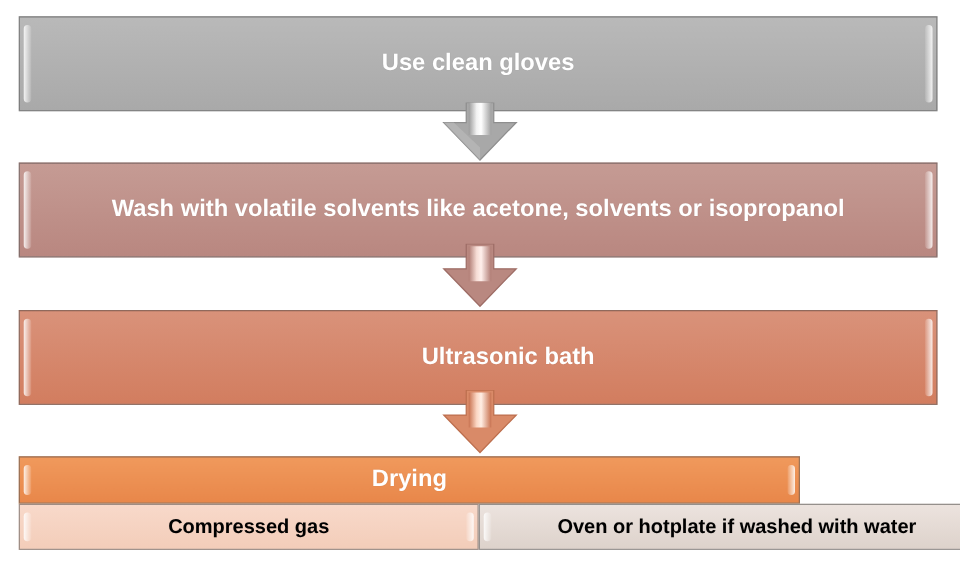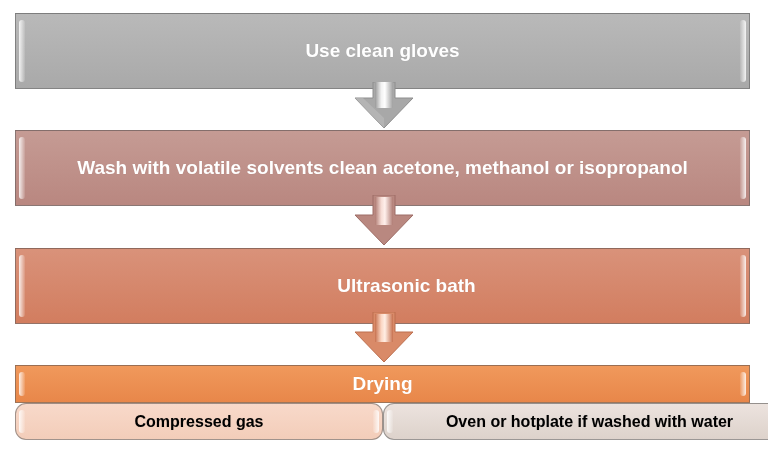--- a/index.html
+++ b/index.html
@@ -4,22 +4,22 @@
 <style>
   html,body{margin:0;padding:0;background:#ffffff;}
   body{width:768px;height:460px;position:relative;overflow:hidden;font-family:"Liberation Sans","DejaVu Sans",sans-serif;}
   .box{position:absolute;box-sizing:border-box;display:flex;align-items:center;justify-content:center;font-weight:bold;color:#ffffff;border:1px solid rgba(90,90,90,0.55);}
   .bevel::before,.bevel::after{content:"";position:absolute;top:6px;bottom:6px;width:6px;border-radius:3px;}
   .bevel::before{left:3px;background:linear-gradient(90deg,rgba(255,255,255,0.85),rgba(255,255,255,0.1));}
   .bevel::after{right:3px;background:linear-gradient(90deg,rgba(255,255,255,0.1),rgba(255,255,255,0.85));}
   .b1{left:15px;top:13px;width:735px;height:76px;background:linear-gradient(180deg,#b9b9b9,#a9a9a9);font-size:19px;}
   .b2{left:15px;top:130px;width:735px;height:76px;background:linear-gradient(180deg,#c59b94,#b98780);font-size:19px;}
   .b3{left:15px;top:248px;width:735px;height:76px;background:linear-gradient(180deg,#d9927a,#d27d5f);font-size:19px;padding-left:48px;}
-  .b4{left:15px;top:365px;width:735px;height:38px;background:linear-gradient(180deg,#f0995c,#e8874a);font-size:19px;}
-  .sub{top:403px;height:37px;color:#000000;font-size:16px;border-radius:11px;}
+  .b4{left:15px;top:365px;width:625px;height:38px;background:linear-gradient(180deg,#f0995c,#e8874a);font-size:19px;}
+  .sub{top:403px;height:37px;color:#000000;font-size:16px;}
   .s1{left:15px;width:368px;background:linear-gradient(180deg,#f8d9ca,#f3cdb9);}
   .s2{left:383px;width:413px;background:linear-gradient(180deg,#ece3de,#ddd2cb);}
   .arrow{position:absolute;left:351px;width:66px;}
   .a1{top:82px;height:48px;}
   .a2{top:195px;height:52px;}
   .a3{top:312px;height:52px;}
   .label{position:relative;z-index:1;text-shadow:0 0 1px rgba(0,0,0,0.1);}
 </style>
 </head>
 <body>
@@ -36,21 +36,21 @@
         <stop offset="0.55" stop-color="#ffffff"></stop>
         <stop offset="1" stop-color="#a0a0a0"></stop>
     </linearGradient>
   </defs>
   <polygon points="22,0 44,0 44,16 62,16 33,46 4,16 22,16" fill="#a8a8a8" stroke="#8e8e8e" stroke-width="1"></polygon>
   <rect x="24" y="0" width="18" height="26" fill="url(#g1)"></rect>
   <polygon points="4,16 33,46 33,36 12,16" fill="#bdbdbd" opacity="0.6"></polygon>
 </svg>
 
 <div class="box bevel b2">
-  <span class="label">Wash with volatile solvents clean acetone, methanol or isopropanol</span>
+  <span class="label">Wash with volatile solvents like acetone, solvents or isopropanol</span>
 </div>
 
 <svg class="arrow a2" viewBox="0 0 66 52">
   <defs>
     <linearGradient id="g2" x1="0" x2="1" y1="0" y2="0">
       <stop offset="0" stop-color="#b07c74"></stop>
         <stop offset="0.35" stop-color="#f6dcd5"></stop>
         <stop offset="0.55" stop-color="#fff0ec"></stop>
         <stop offset="1" stop-color="#b07c74"></stop>
     </linearGradient>

